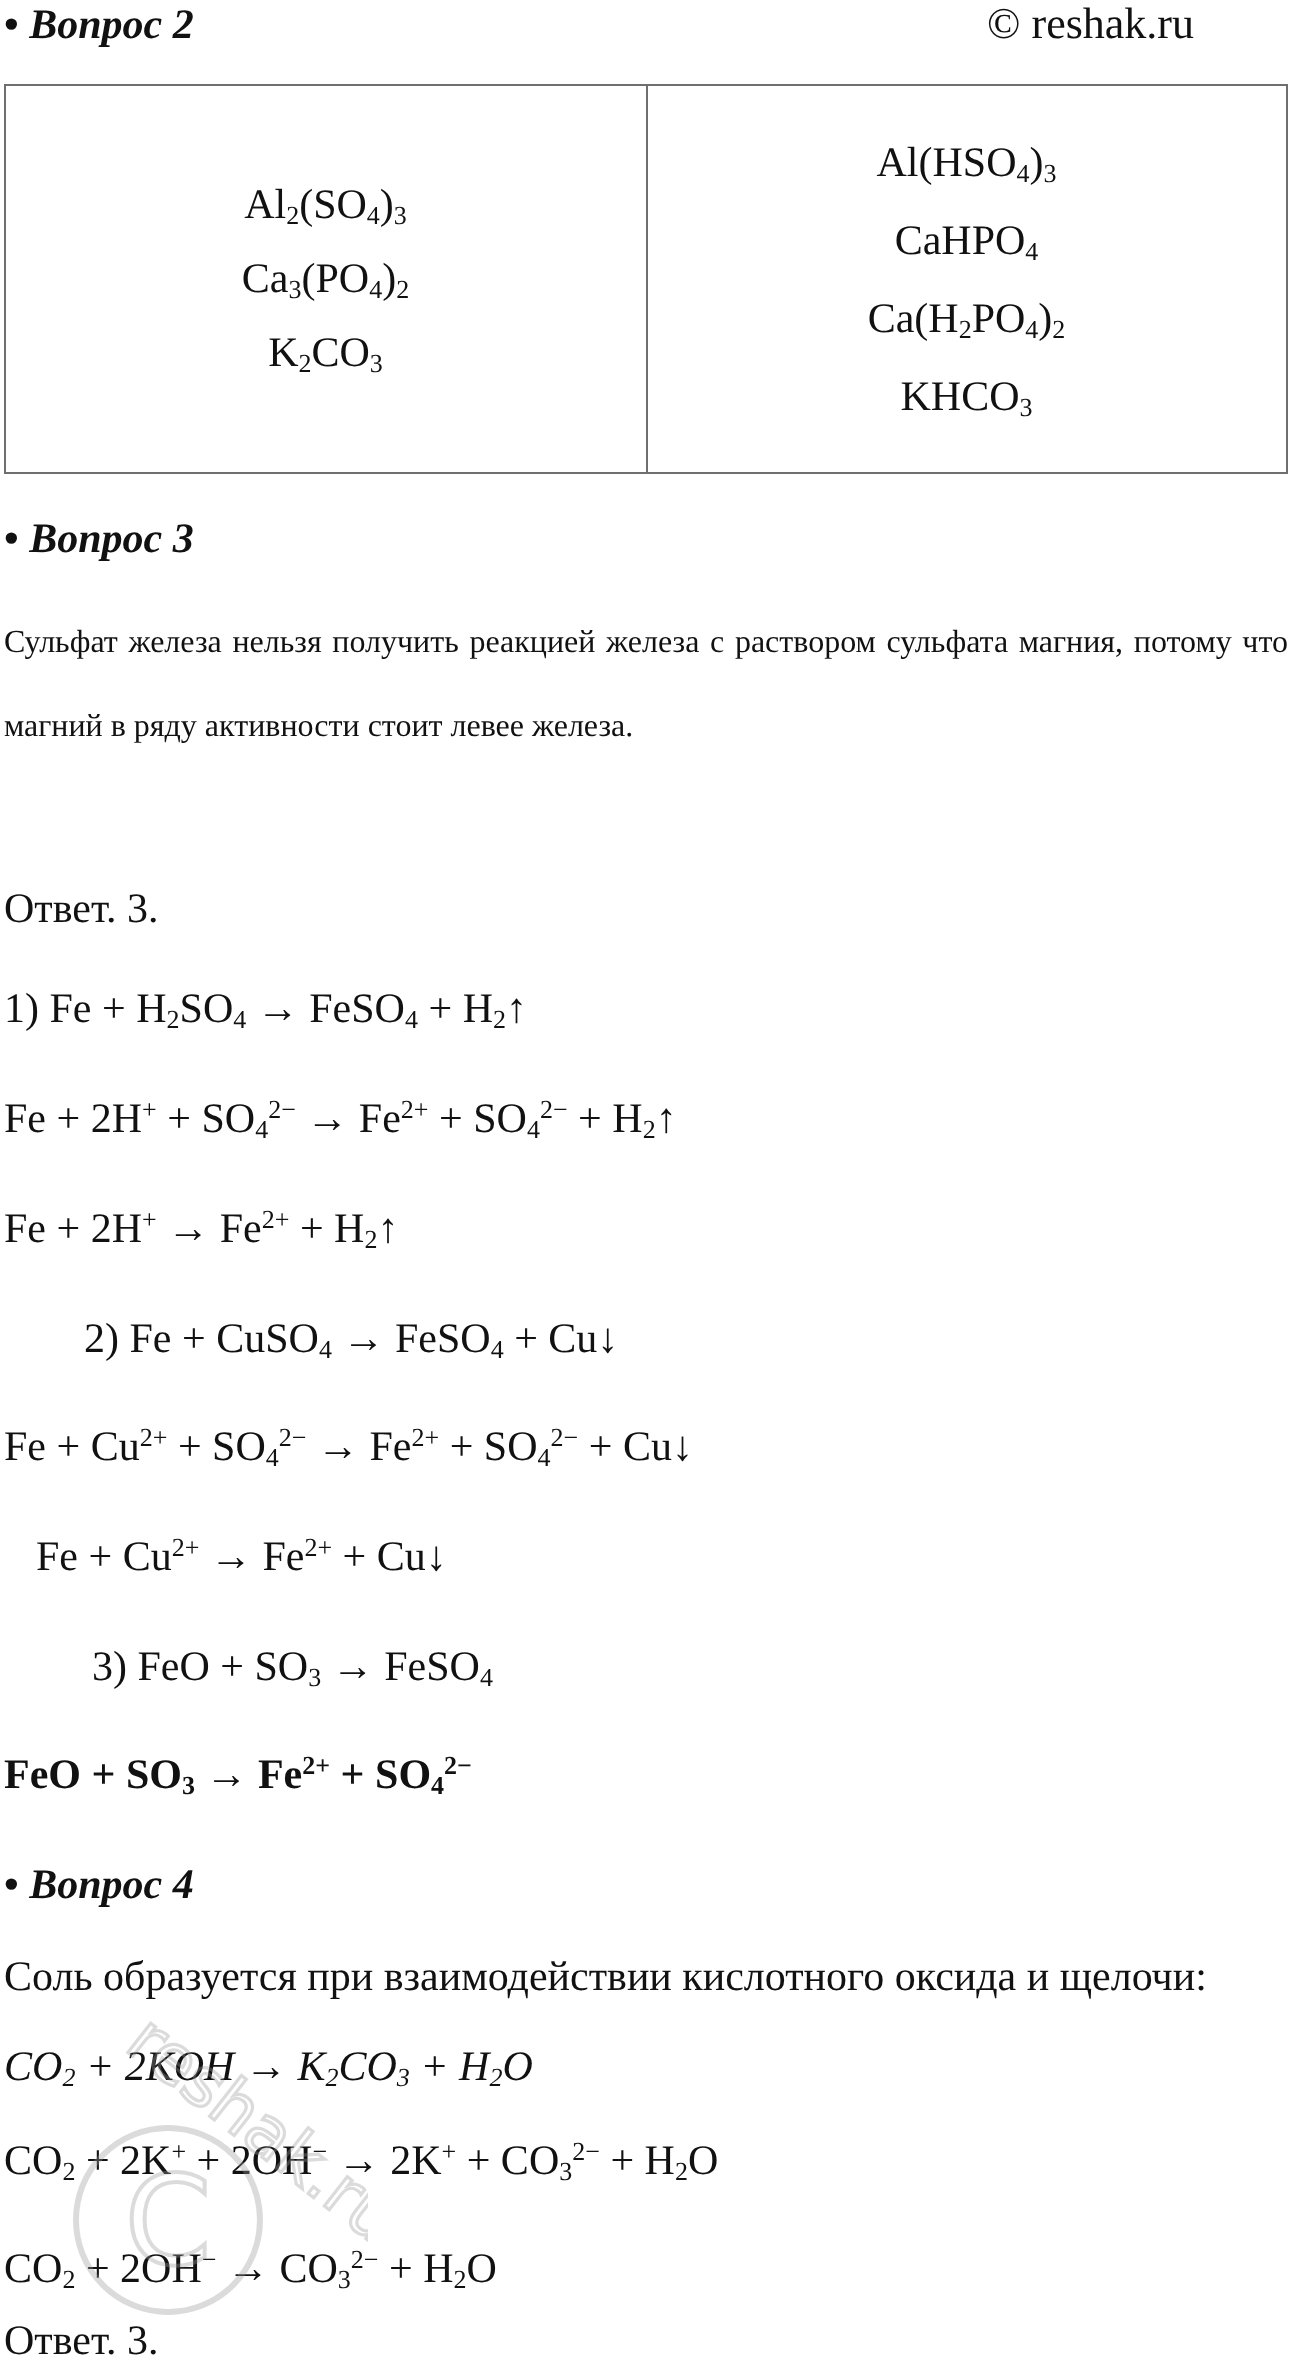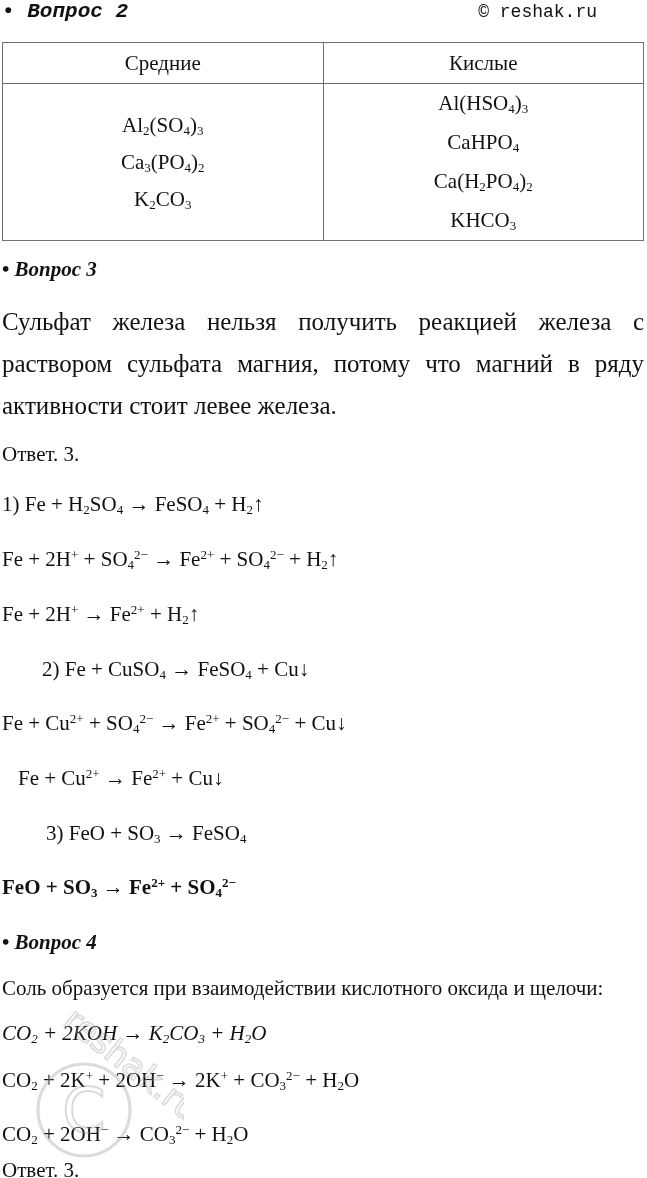--- a/index.html
+++ b/index.html
@@ -1,43 +1,43 @@
 <!DOCTYPE html>
 <html><head>
   <meta charset="utf-8">
   <style>
     html, body { margin: 0; padding: 0; background: #ffffff; }
     body {
       width: 647px; height: 1178px; position: relative; overflow: hidden;
       font-family: "Liberation Serif", "DejaVu Serif", serif;
       color: #111111; font-size: 21px;
     }
-    .header-row { position: absolute; top: 0; left: 0; width: 601px; height: 28px; font-family: Liberation Mono, monospace; }
+    .header-row { position: absolute; top: 0; left: 0; width: 601px; height: 28px; }
     .q-title {
       position: absolute; left: 2px;
       font-weight: bold; font-style: italic; font-size: 21px; line-height: 24px;
     }
     .q-title .bullet { font-style: normal; font-weight: bold; }
-    .copyright { position: absolute; right: 4px; top: 0; font-size: 18px; line-height: 24px; margin-left: 20px; }
+    .copyright { position: absolute; right: 4px; top: 0; font-size: 22px; line-height: 24px; margin-left: 20px; }
 
     table.salts {
       position: absolute; left: 2px; top: 42px; width: 642px; height: 195px;
       border-collapse: collapse; table-layout: fixed;
     }
     table.salts td, table.salts th {
       border: 1.5px solid #6f6f6f; text-align: center; font-weight: normal;
       padding: 0; font-size: 21px; vertical-align: middle;
     }
     table.salts th { height: 40px; }
     .cell-list div { line-height: 37px; }
     .cell-list.right div { line-height: 39px; }
 
     .para {
       position: absolute; left: 2px; width: 642px;
-      text-align: justify; text-align-last: left; line-height: 42px; font-size: 25px;
+      text-align: justify; text-align-last: left; line-height: 42px; font-size: 16px;
     }
     .line { position: absolute; left: 2px; font-size: 21px; line-height: 26px; white-space: nowrap; }
     sub, sup { font-size: 13px; line-height: 0; }
     sub { vertical-align: -3px; }
     sup { vertical-align: 7px; }
 
     .watermark {
       position: absolute; left: 14px; top: 1010px; width: 170px; height: 170px;
       pointer-events: none; opacity: 0.35;
     }
@@ -48,24 +48,20 @@
 <div class="header-row">
   <div class="q-title" style="top:0">
     <span class="bullet">•</span>
     <span>Вопрос 2</span>
   </div>
   <div class="copyright">© reshak.ru</div>
 </div>
 
 <table class="salts">
   <tbody>
-      <tr>
-    <th>Средние</th>
-    <th>Кислые</th>
-  </tr>
   <tr>
     <td>
       <div class="cell-list" id="medium-list">
             <div><span>Al</span><sub>2</sub><span>(SO</span><sub>4</sub><span>)</span><sub>3</sub></div>
             <div><span>Ca</span><sub>3</sub><span>(PO</span><sub>4</sub><span>)</span><sub>2</sub></div>
             <div><span>K</span><sub>2</sub><span>CO</span><sub>3</sub></div>
           </div>
     </td>
     <td>
       <div class="cell-list right" id="acid-list">

